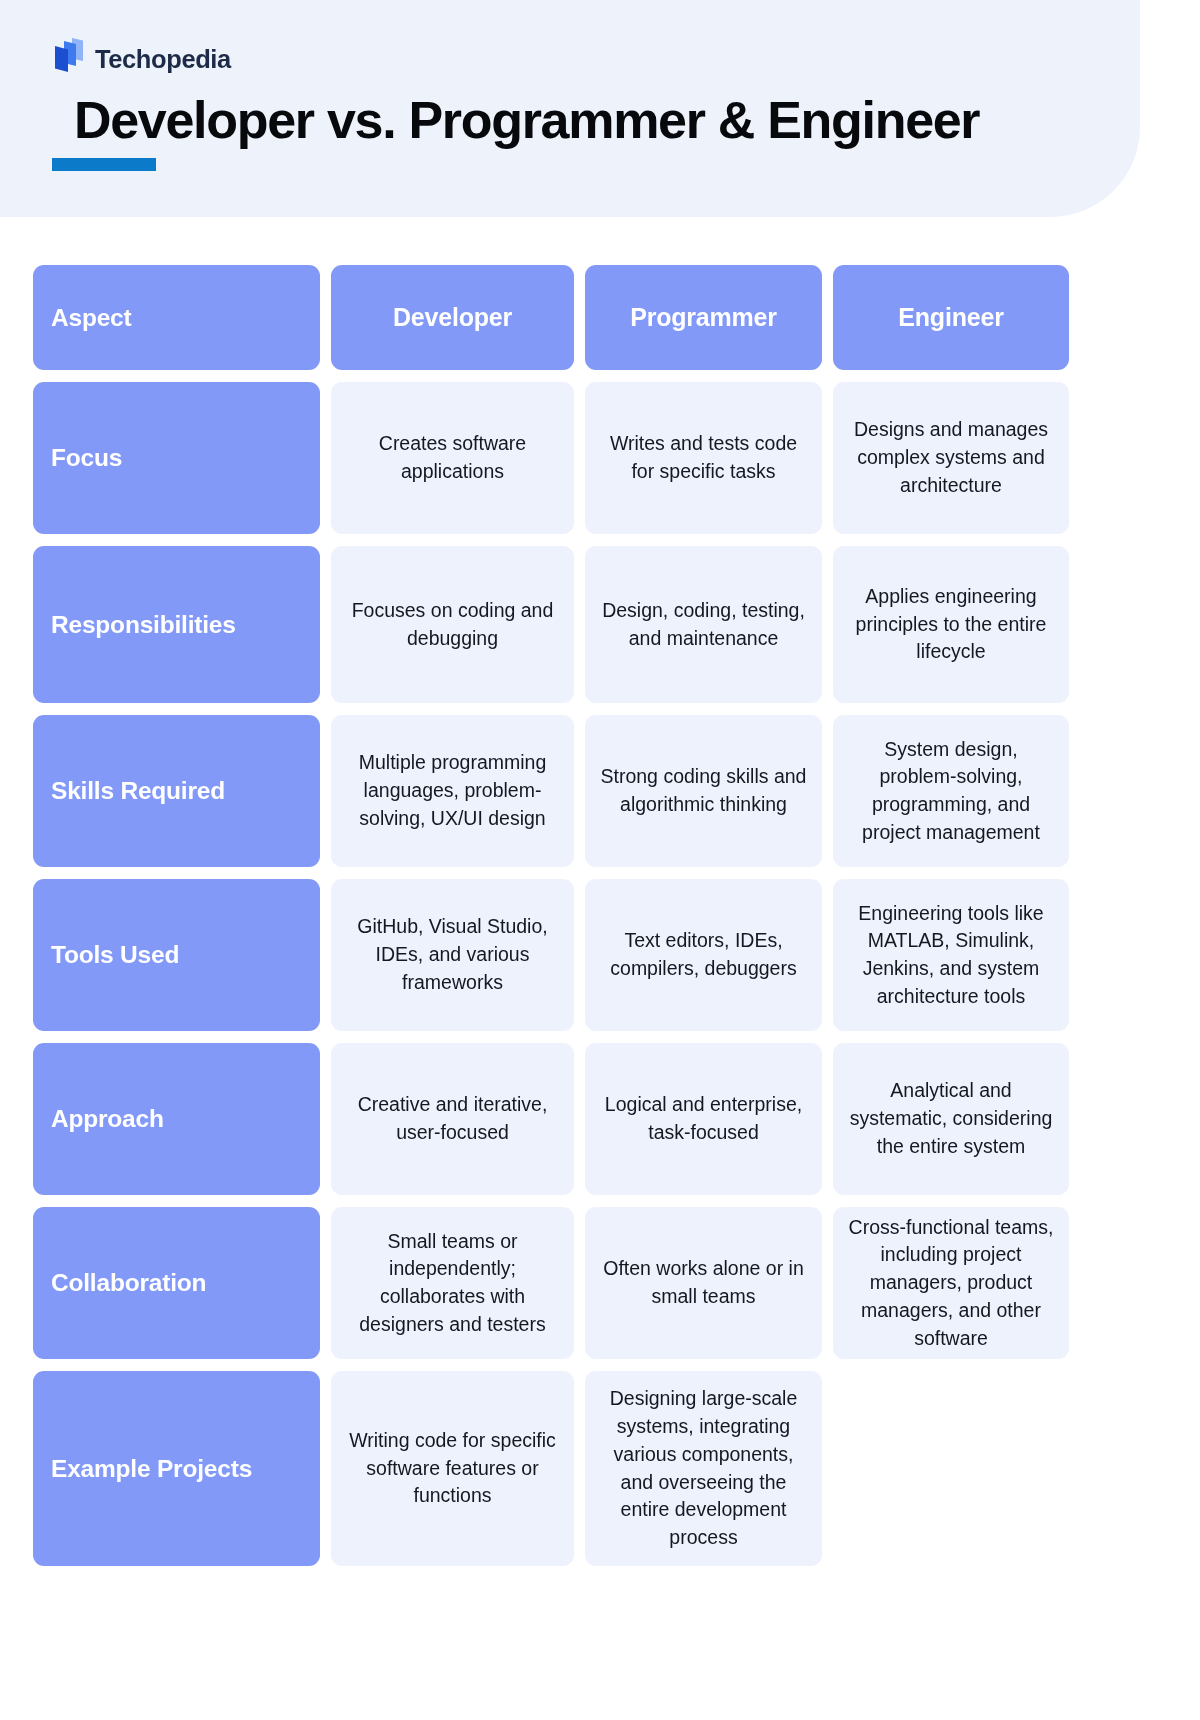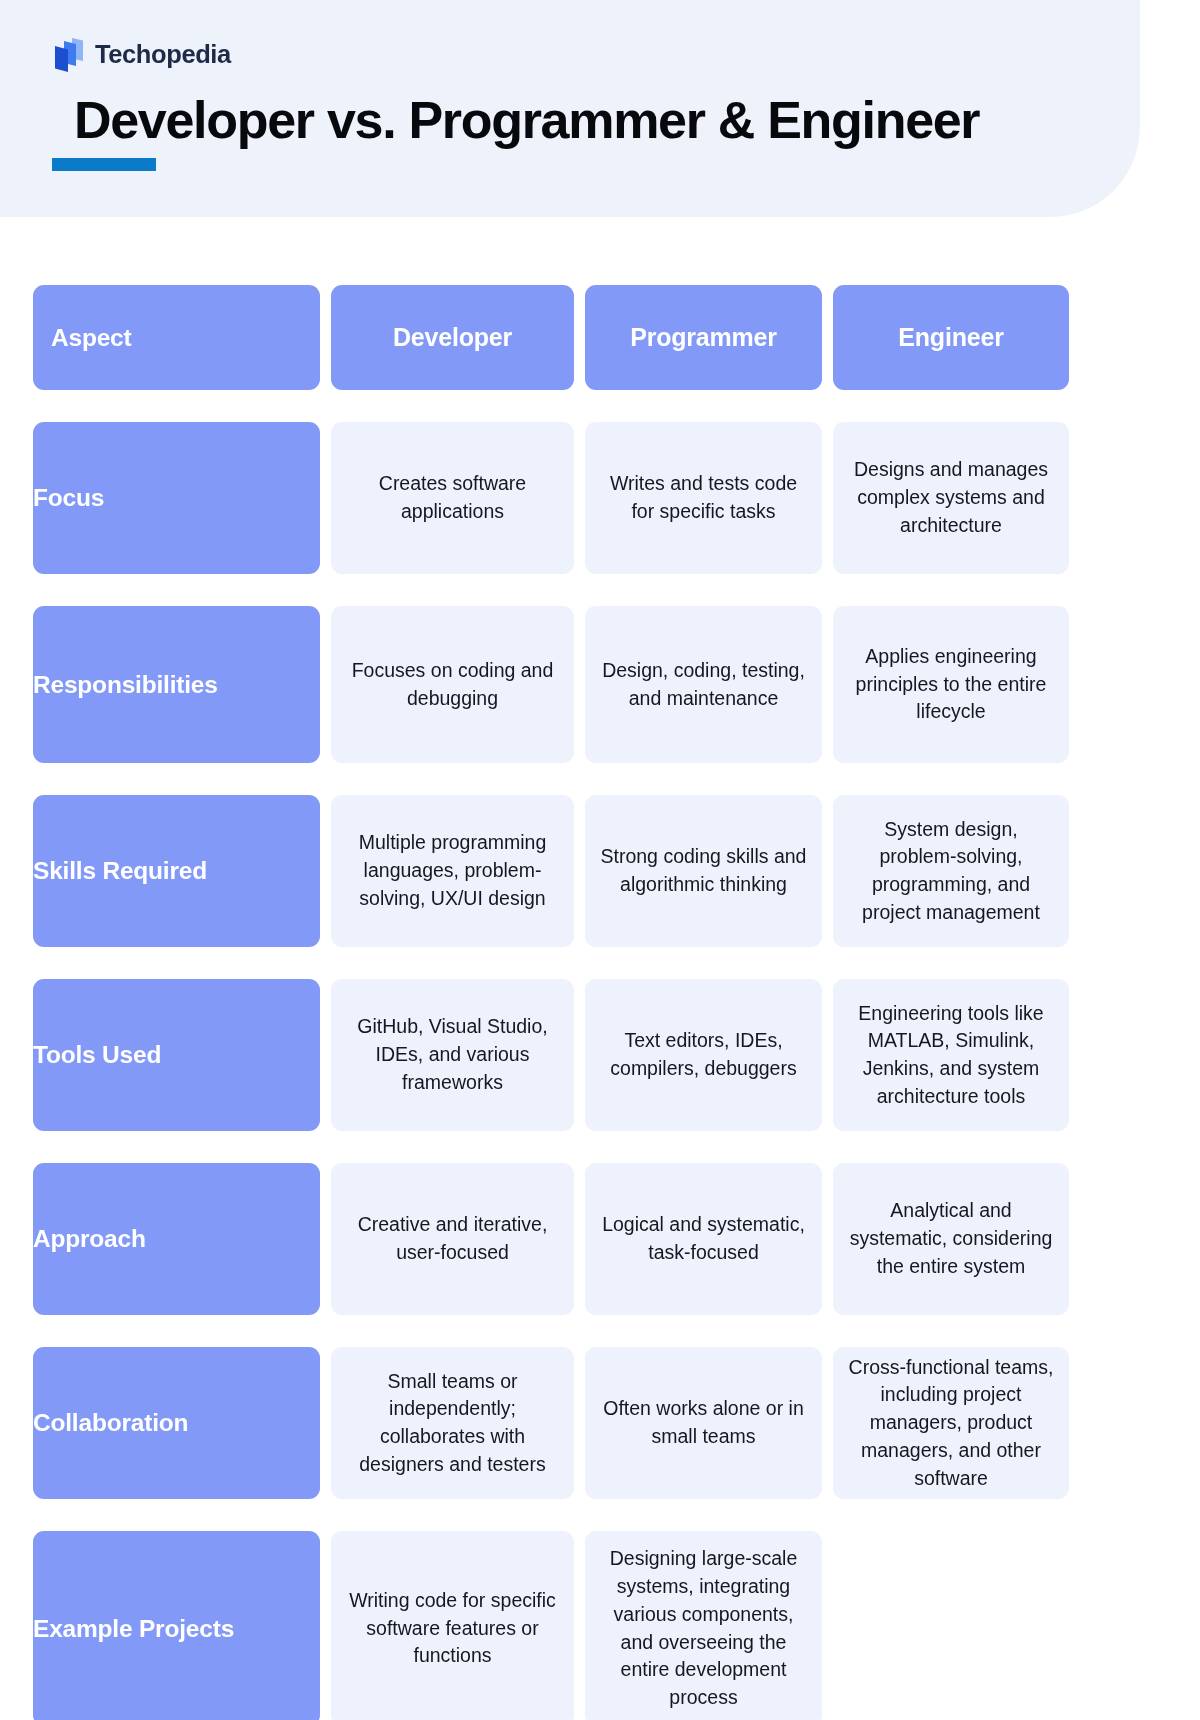--- a/index.html
+++ b/index.html
@@ -25,21 +25,21 @@
     height: 217px;
     background: #eef2fa;
     border-bottom-right-radius: 90px;
   }
 
   .logo-row {
     position: absolute;
     left: 54px;
     top: 38px;
     display: flex;
-    align-items: center;
+    align-items: flex-end;
     gap: 11px;
   }
 
   .logo-mark {
     width: 30px;
     height: 34px;
     display: block;
   }
 
   .logo-word {
@@ -87,21 +87,20 @@
     margin-bottom: 12px;
   }
 
   .cell {
     border-radius: 11px;
     display: flex;
     align-items: center;
     justify-content: center;
     text-align: center;
     padding: 10px 12px;
-    margin-top: 20px;
   }
 
   
   .row-head .cell {
     background: #8299f7;
     height: 105px;
     color: #ffffff;
     font-size: 25px;
     font-weight: bold;
     letter-spacing: -0.2px;
@@ -112,21 +111,21 @@
   }
 
   
   .cell.label {
     background: #8299f7;
     color: #ffffff;
     font-size: 24.5px;
     font-weight: bold;
     letter-spacing: -0.2px;
     justify-content: flex-start;
-    padding-left: 0;
+    padding-left: 18px;
   }
 
   
   .cell.data {
     background: #eef2fd;
     color: #14181f;
     font-size: 19.5px;
     line-height: 1.42;
     font-weight: normal;
   }
@@ -190,21 +189,21 @@
   <div class="row row-4">
     <div class="cell label">Tools Used</div>
     <div class="cell data">GitHub, Visual Studio, IDEs, and various frameworks</div>
     <div class="cell data">Text editors, IDEs, compilers, debuggers</div>
     <div class="cell data">Engineering tools like MATLAB, Simulink, Jenkins, and system architecture tools</div>
   </div>
 
   <div class="row row-5">
     <div class="cell label">Approach</div>
     <div class="cell data">Creative and iterative, user-focused</div>
-    <div class="cell data">Logical and systematic, task-focused</div>
+    <div class="cell data">Logical and enterprise, task-focused</div>
     <div class="cell data">Analytical and systematic, considering the entire system</div>
   </div>
 
   <div class="row row-6">
     <div class="cell label">Collaboration</div>
     <div class="cell data">Small teams or independently; collaborates with designers and testers</div>
     <div class="cell data">Often works alone or in small teams</div>
     <div class="cell data">Cross-functional teams, including project managers, product managers, and other software</div>
   </div>
 

